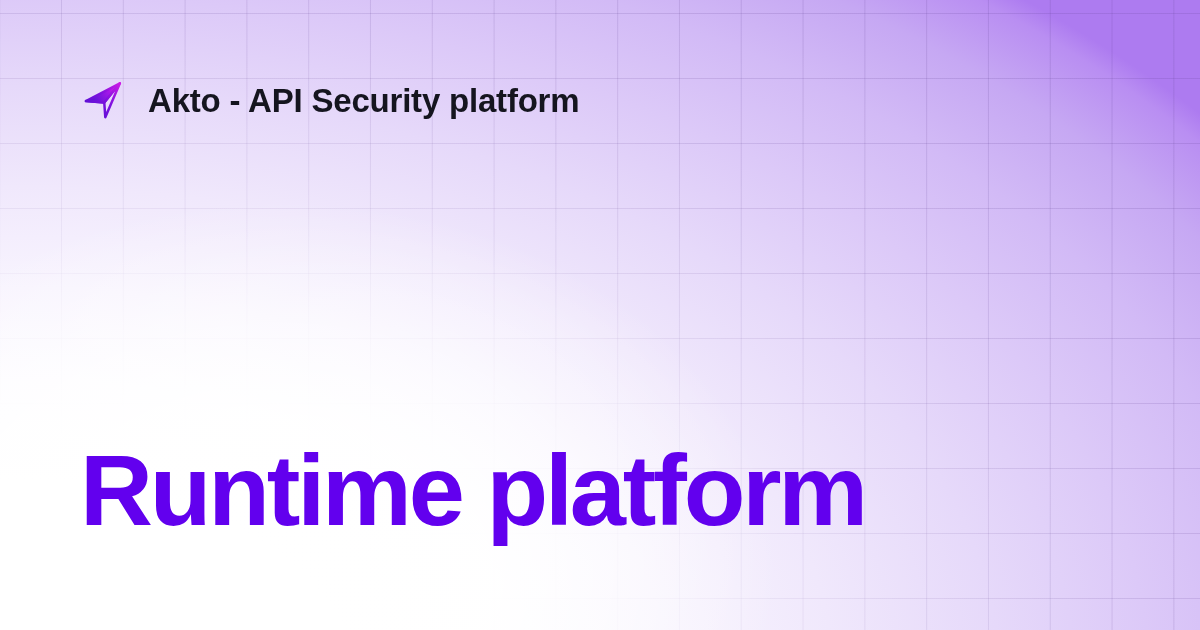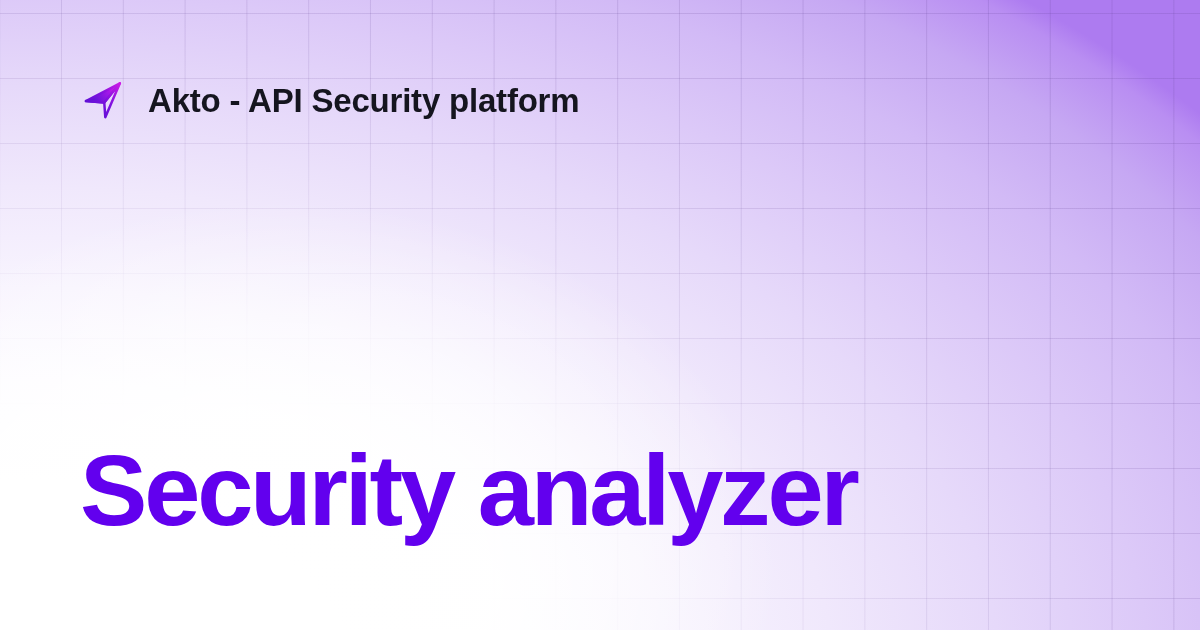--- a/index.html
+++ b/index.html
@@ -152,16 +152,16 @@
         <path d="M41.6 6.6 L6.2 25.1 L25.3 26.6 Z" fill="url(#aktoGrad)" stroke="url(#aktoStroke)" stroke-width="2.6" stroke-linejoin="round"></path>
 
         <path d="M41.6 6.6 L25.3 26.6 L26.4 41.9 Z" fill="none" stroke="url(#aktoStroke)" stroke-width="2.6" stroke-linejoin="round"></path>
 
         <path d="M6.2 25.1 L25.3 26.6" fill="none" stroke="url(#aktoStroke)" stroke-width="2.6" stroke-linecap="round"></path>
       </svg>
 
       <span class="brand-name">Akto - API Security platform</span>
     </div>
 
-    <h1 class="page-title">Security analyzer</h1>
+    <h1 class="page-title">Runtime platform</h1>
 
   </div>
 </div>
 
 </body></html>

